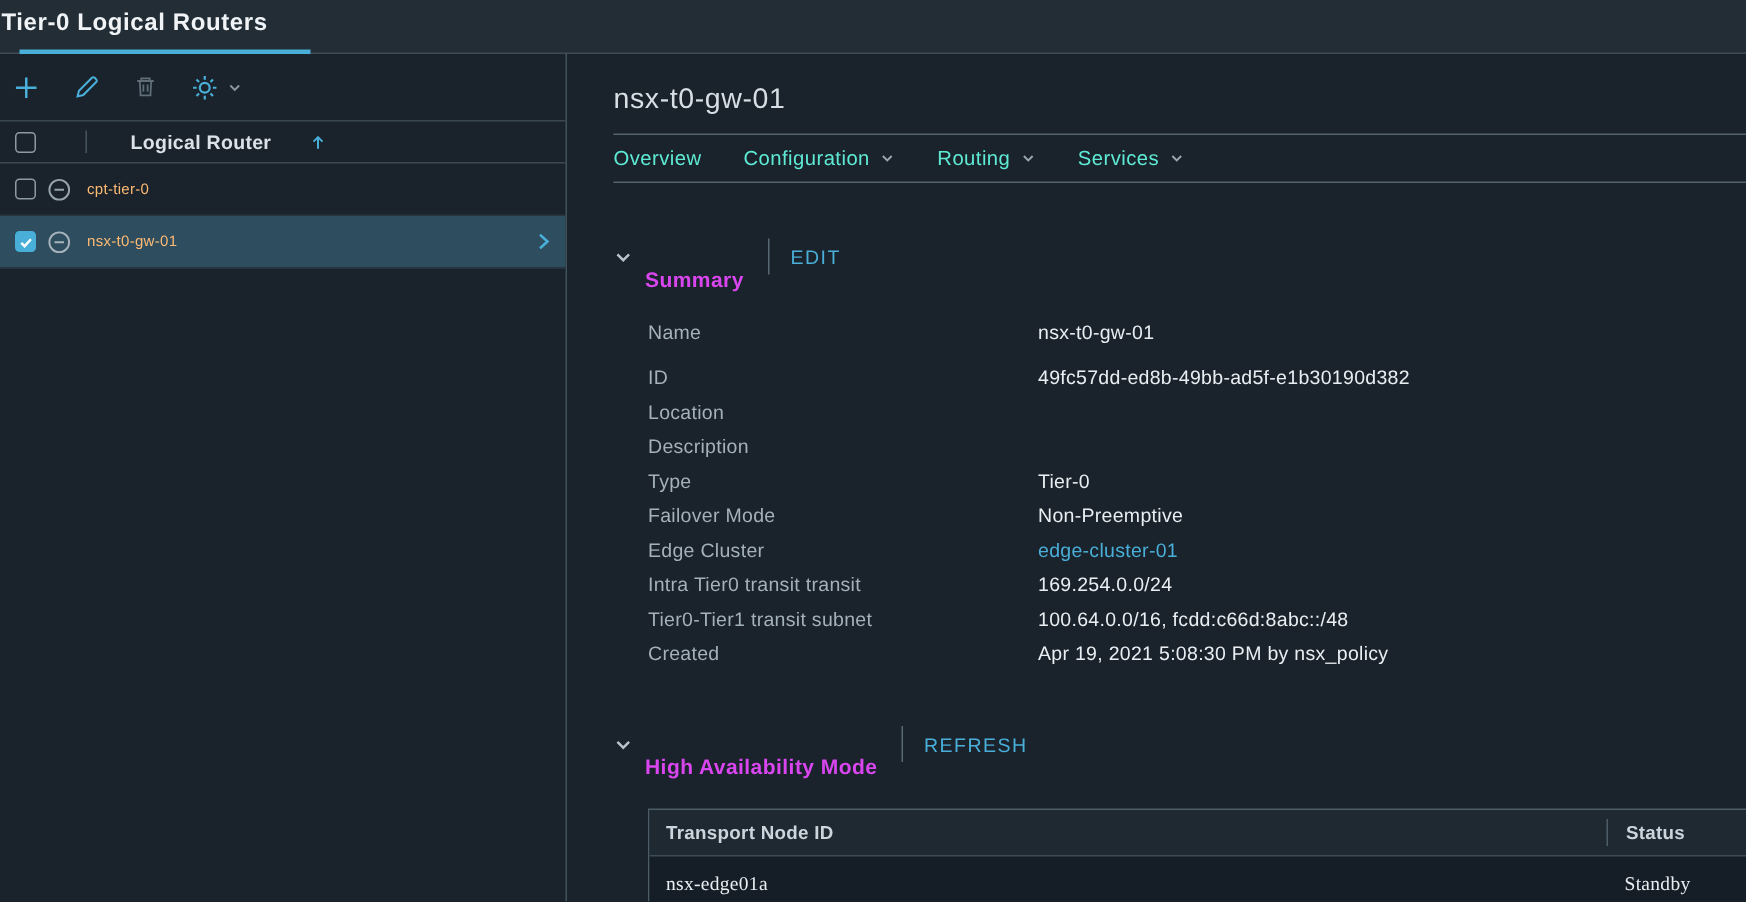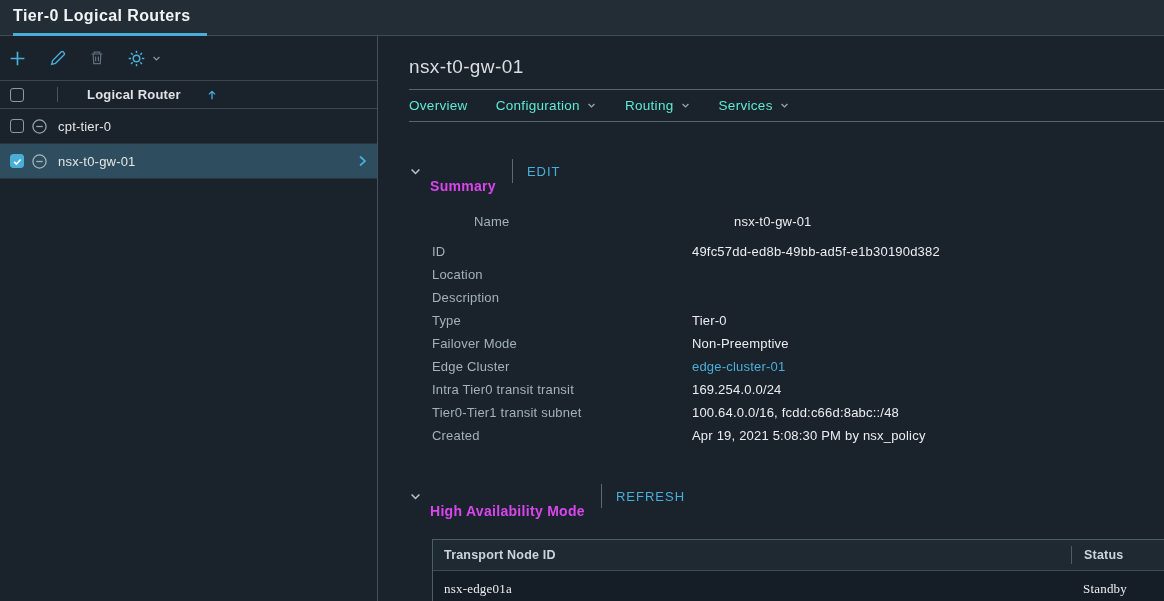--- a/index.html
+++ b/index.html
@@ -16,21 +16,21 @@
     height: 36px;
     background: #222d35;
     border-bottom: 1px solid #3e4b55;
     position: relative;
   }
   .page-title {
     font-size: 16px;
     font-weight: 700;
     letter-spacing: .4px;
     color: #f1f4f6;
-    padding: 7px 0 0 13px;
+    padding: 7px 0 0 1px;
   }
   .title-underline {
     position: absolute;
     left: 13px; bottom: -1px;
     width: 194px; height: 3px;
     background: #49afd9;
   }
 
   
   .content { display: flex; height: 565px; }
@@ -86,22 +86,22 @@
     height: 35px;
     display: flex;
     align-items: center;
     padding-left: 10px;
     border-bottom: 1px solid #28343e;
     cursor: pointer;
     position: relative;
   }
   .srow.selected { background: #2e4d5e; }
   .srow .row-label {
-    font-size: 13px;
-    color: #e5e5e5;
+    font-size: 10px;
+    color: #fdba74;
     margin-left: 10px;
     letter-spacing: .2px;
   }
   .row-chevron {
     position: absolute;
     right: 8px; top: 50%;
     transform: translateY(-50%);
     display: inline-flex;
   }
   .circle-minus { margin-left: 7px; display: inline-flex; }
@@ -177,21 +177,21 @@
     font-size: 13px;
     font-weight: 500;
     letter-spacing: 1px;
     color: #49afd9;
     text-decoration: none;
     cursor: pointer;
   }
 
   .fields { margin: 16px 0 0 23px; }
   .field { display: flex; height: 23px; line-height: 23px; }
-  .field.gap-after { margin-bottom: 7px; margin-left: 42px; }
+  .field.gap-after { margin-bottom: 7px; }
   .flabel {
     width: 260px;
     flex: 0 0 260px;
     font-size: 13px;
     color: #a4b1b9;
     letter-spacing: .2px;
   }
   .fvalue {
     font-size: 13px;
     font-weight: 500;

